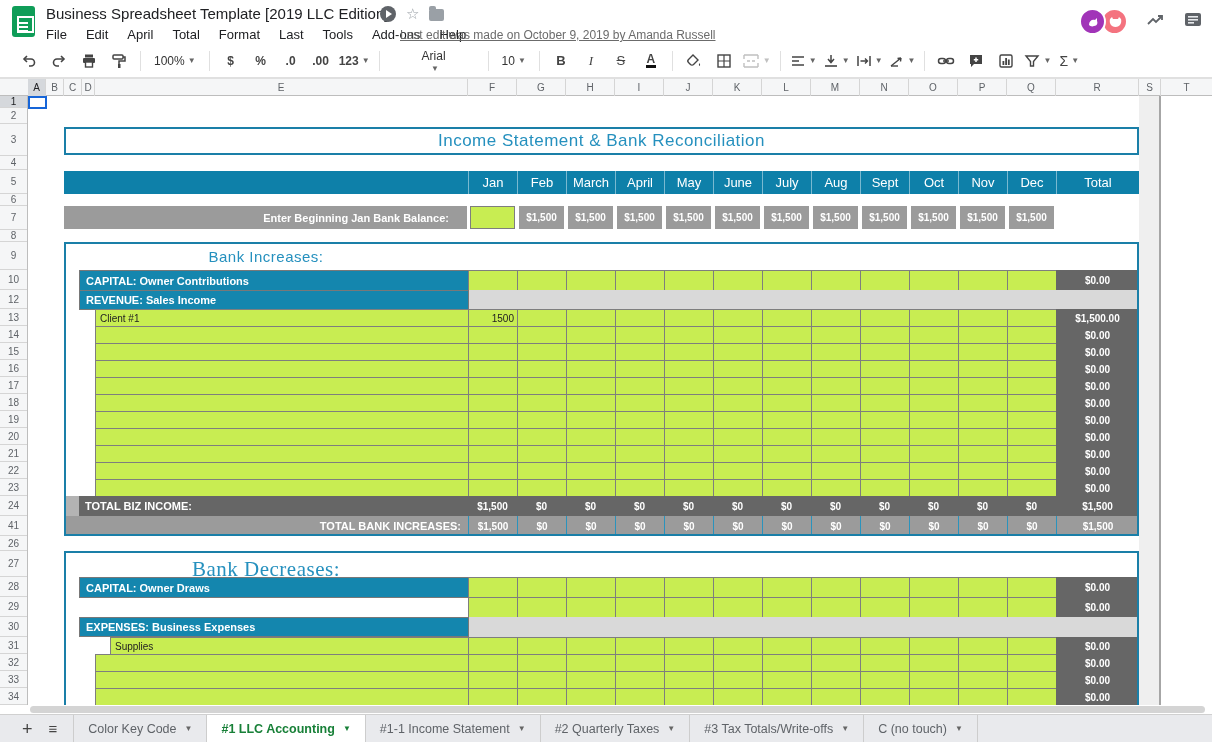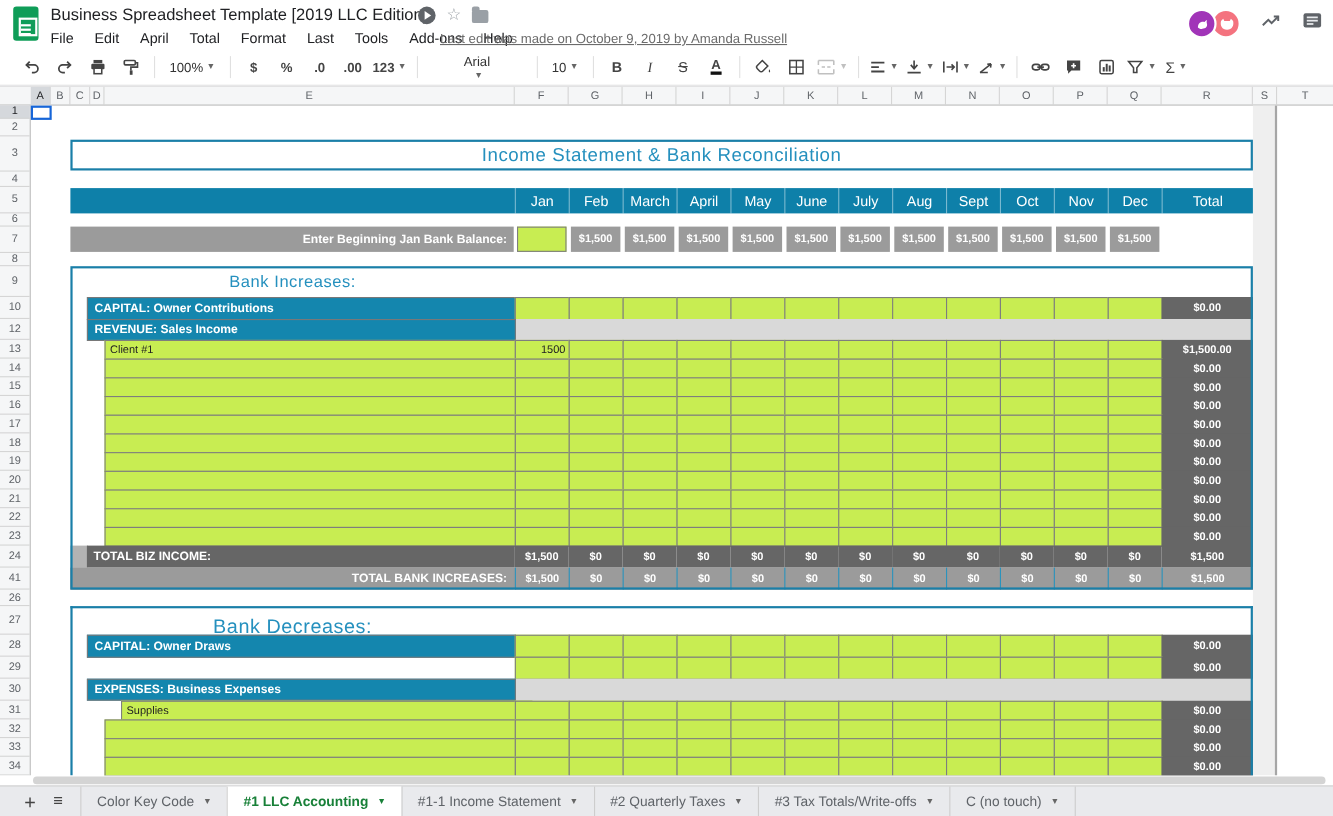--- a/index.html
+++ b/index.html
@@ -371,21 +371,21 @@
       <div class="cell vc mcell" style="left: 615px; top: 171px; width: 49px; height: 23px; justify-content: center;">April</div>
       <div class="cell vc mcell" style="left: 664px; top: 171px; width: 49px; height: 23px; justify-content: center;">May</div>
       <div class="cell vc mcell" style="left: 713px; top: 171px; width: 49px; height: 23px; justify-content: center;">June</div>
       <div class="cell vc mcell" style="left: 762px; top: 171px; width: 49px; height: 23px; justify-content: center;">July</div>
       <div class="cell vc mcell" style="left: 811px; top: 171px; width: 49px; height: 23px; justify-content: center;">Aug</div>
       <div class="cell vc mcell" style="left: 860px; top: 171px; width: 49px; height: 23px; justify-content: center;">Sept</div>
       <div class="cell vc mcell" style="left: 909px; top: 171px; width: 49px; height: 23px; justify-content: center;">Oct</div>
       <div class="cell vc mcell" style="left: 958px; top: 171px; width: 49px; height: 23px; justify-content: center;">Nov</div>
       <div class="cell vc mcell" style="left: 1007px; top: 171px; width: 49px; height: 23px; justify-content: center;">Dec</div>
       <div class="cell vc mcell" style="left: 1056px; top: 171px; width: 83px; height: 23px; justify-content: center;">Total</div>
-      <div class="cell vc graycell" style="left: 64px; top: 206px; width: 403px; height: 23px; justify-content: flex-end; padding-right: 6px; font-size: 11px;">Enter Beginning Jan Bank Balance:</div>
+      <div class="cell vc graycell" style="left: 64px; top: 206px; width: 403px; height: 23px; justify-content: flex-end; padding-right: 18px; font-size: 11px;">Enter Beginning Jan Bank Balance:</div>
       <div class="cell vc green" style="left: 470px; top: 206px; width: 45px; height: 23px;"></div>
       <div class="cell vc graycell" style="left: 519px; top: 206px; width: 45px; height: 23px;">$1,500</div>
       <div class="cell vc graycell" style="left: 568px; top: 206px; width: 45px; height: 23px;">$1,500</div>
       <div class="cell vc graycell" style="left: 617px; top: 206px; width: 45px; height: 23px;">$1,500</div>
       <div class="cell vc graycell" style="left: 666px; top: 206px; width: 45px; height: 23px;">$1,500</div>
       <div class="cell vc graycell" style="left: 715px; top: 206px; width: 45px; height: 23px;">$1,500</div>
       <div class="cell vc graycell" style="left: 764px; top: 206px; width: 45px; height: 23px;">$1,500</div>
       <div class="cell vc graycell" style="left: 813px; top: 206px; width: 45px; height: 23px;">$1,500</div>
       <div class="cell vc graycell" style="left: 862px; top: 206px; width: 45px; height: 23px;">$1,500</div>
       <div class="cell vc graycell" style="left: 911px; top: 206px; width: 45px; height: 23px;">$1,500</div>
@@ -586,21 +586,21 @@
       <div class="cell vc graycell" style="left: 664px; top: 516px; width: 49px; height: 20px; border-left: 1px solid rgb(42, 147, 189);">$0</div>
       <div class="cell vc graycell" style="left: 713px; top: 516px; width: 49px; height: 20px; border-left: 1px solid rgb(42, 147, 189);">$0</div>
       <div class="cell vc graycell" style="left: 762px; top: 516px; width: 49px; height: 20px; border-left: 1px solid rgb(42, 147, 189);">$0</div>
       <div class="cell vc graycell" style="left: 811px; top: 516px; width: 49px; height: 20px; border-left: 1px solid rgb(42, 147, 189);">$0</div>
       <div class="cell vc graycell" style="left: 860px; top: 516px; width: 49px; height: 20px; border-left: 1px solid rgb(42, 147, 189);">$0</div>
       <div class="cell vc graycell" style="left: 909px; top: 516px; width: 49px; height: 20px; border-left: 1px solid rgb(42, 147, 189);">$0</div>
       <div class="cell vc graycell" style="left: 958px; top: 516px; width: 49px; height: 20px; border-left: 1px solid rgb(42, 147, 189);">$0</div>
       <div class="cell vc graycell" style="left: 1007px; top: 516px; width: 49px; height: 20px; border-left: 1px solid rgb(42, 147, 189);">$0</div>
       <div class="cell vc graycell" style="left: 1056px; top: 516px; width: 83px; height: 20px; border-left: 1px solid rgb(42, 147, 189);">$1,500</div>
       <div class="cell vc box" style="left: 64px; top: 242px; width: 1075px; height: 294px; background: transparent;"></div>
-      <div class="cell vc teal-title" style="left: 64px; top: 551px; width: 404px; height: 36px; justify-content: center; font-size: 18px; letter-spacing: 0.5px;">Bank Decreases:</div>
+      <div class="cell vc teal-title" style="left: 64px; top: 551px; width: 404px; height: 36px; justify-content: center; font-size: 21px; letter-spacing: 0.5px; font-family: Liberation Serif, serif;">Bank Decreases:</div>
       <div class="cell vc teal-row" style="left: 79px; top: 577px; width: 390px; height: 21px;">CAPITAL: Owner Draws</div>
       <div class="cell vc green" style="left: 468px; top: 577px; width: 50px; height: 21px;"></div>
       <div class="cell vc green" style="left: 517px; top: 577px; width: 50px; height: 21px;"></div>
       <div class="cell vc green" style="left: 566px; top: 577px; width: 50px; height: 21px;"></div>
       <div class="cell vc green" style="left: 615px; top: 577px; width: 50px; height: 21px;"></div>
       <div class="cell vc green" style="left: 664px; top: 577px; width: 50px; height: 21px;"></div>
       <div class="cell vc green" style="left: 713px; top: 577px; width: 50px; height: 21px;"></div>
       <div class="cell vc green" style="left: 762px; top: 577px; width: 50px; height: 21px;"></div>
       <div class="cell vc green" style="left: 811px; top: 577px; width: 50px; height: 21px;"></div>
       <div class="cell vc green" style="left: 860px; top: 577px; width: 50px; height: 21px;"></div>

